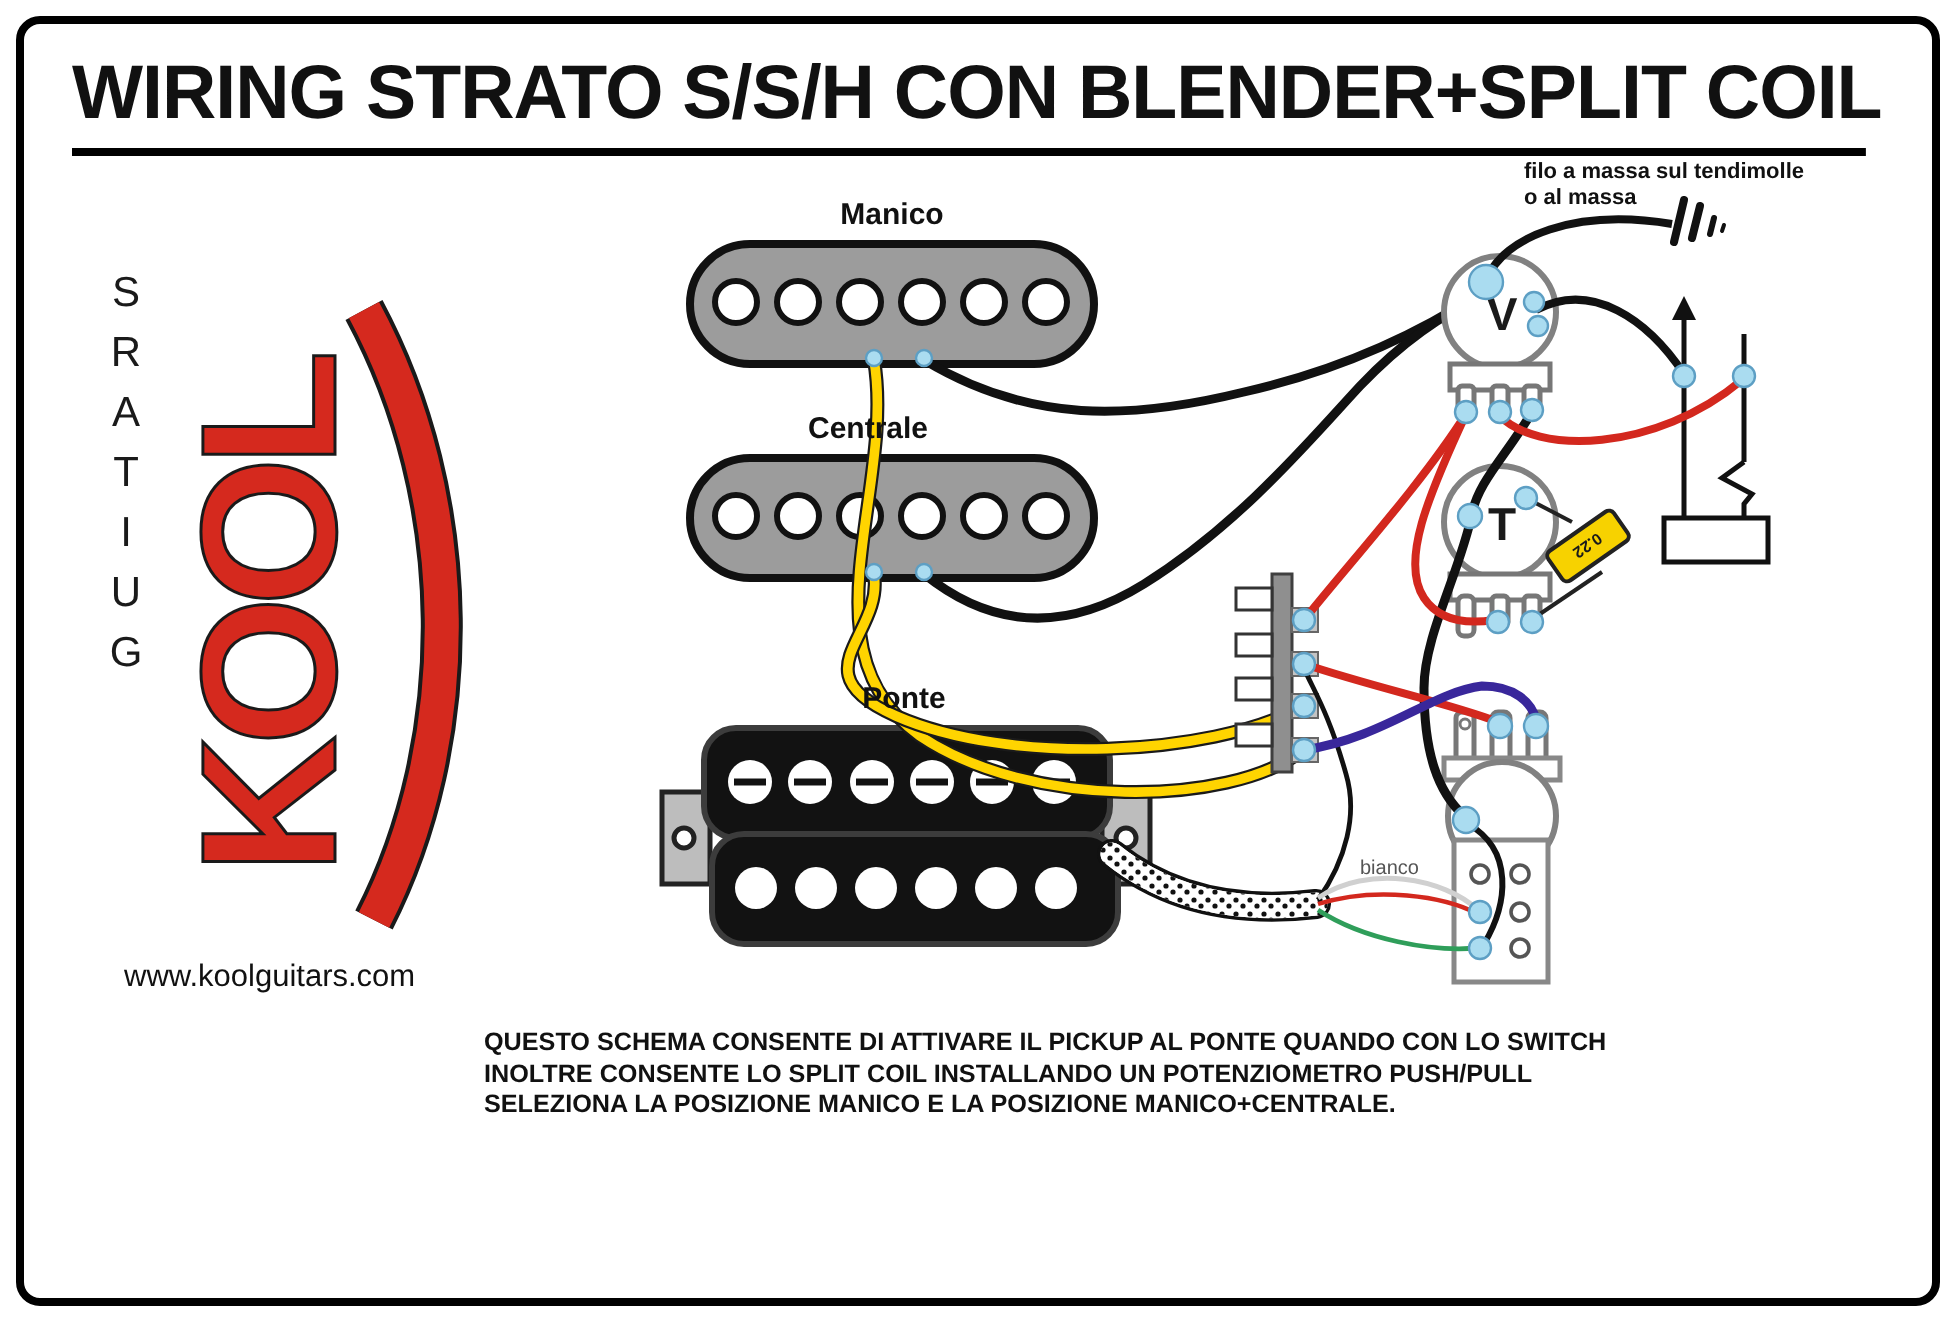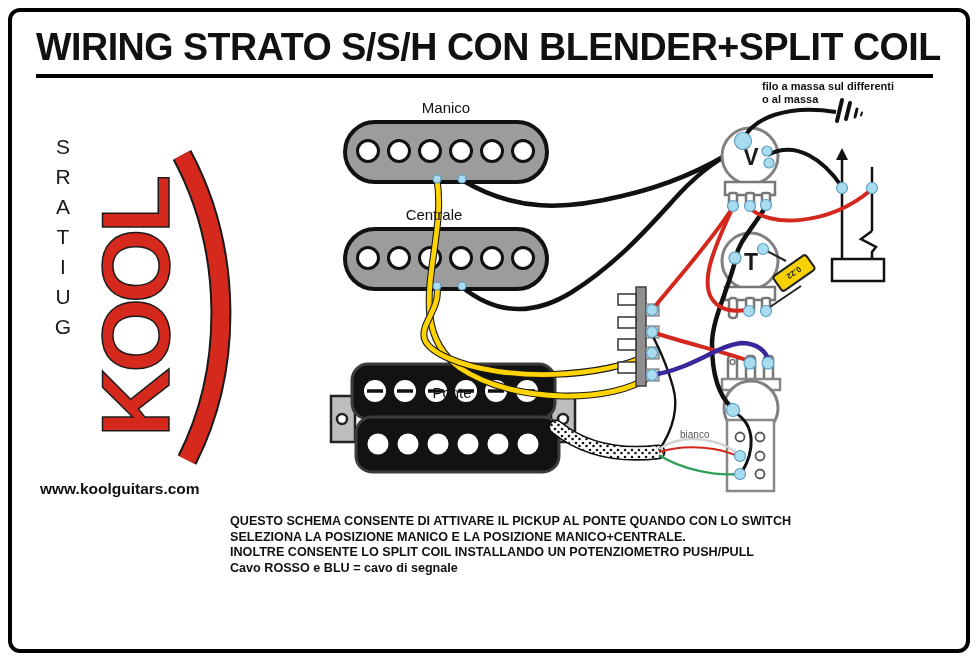--- a/index.html
+++ b/index.html
@@ -4,34 +4,34 @@
 <style>
   html,body{margin:0;padding:0;background:#fff;}
   #page{position:relative;width:978px;height:661px;background:#fff;overflow:hidden;
         font-family:"Liberation Sans",sans-serif;color:#111;}
   #frame{position:absolute;left:8px;top:8px;right:8px;bottom:8px;
          border:4px solid #000;border-radius:12px;pointer-events:none;}
   .abs{position:absolute;}
   #title{left:36px;top:26px;width:906px;font-size:38px;font-weight:bold;
          letter-spacing:-0.5px;border-bottom:4px solid #000;padding-bottom:5px;
          white-space:nowrap;transform:scaleX(0.99);transform-origin:left;}
-  .pickup-label{font-size:15px;font-weight:normal;text-align:center;width:140px;}
+  .pickup-label{font-size:15px;font-weight:bold;text-align:center;width:140px;}
   #label-manico{left:376px;top:99px;}
   #label-centrale{left:364px;top:206px;}
-  #label-ponte{left:382px;top:341px;margin-top:43px;}
+  #label-ponte{left:382px;top:341px;}
   #ground-note{left:762px;top:80px;font-size:11px;font-weight:bold;line-height:13px;}
   #bianco-label{left:680px;top:429px;font-size:10px;color:#555;}
-  #website{left:40px;top:480px;font-size:15.5px;font-weight:bold;}
+  #website{left:62px;top:480px;font-size:15.5px;font-weight:normal;}
   #guitars-vertical{left:48px;top:132px;width:30px;text-align:center;font-size:21px;
                     line-height:30px;white-space:pre-line;color:#1a1a1a;}
   #kool-brand{left:-30px;top:251px;width:330px;height:115px;line-height:115px;
               text-align:center;font-size:96px;font-weight:bold;color:#d5291e;
               letter-spacing:-5px;transform:rotate(-90deg);
               -webkit-text-stroke:1.5px #1a1a1a;}
-  #notes{left:230px;top:514px;width:700px;font-size:12.6px;font-weight:bold;
+  #notes{left:242px;top:514px;width:700px;font-size:12.6px;font-weight:bold;
          line-height:15.5px;}
   svg{position:absolute;left:0;top:0;}
   .svgtext{font-family:"Liberation Sans",sans-serif;font-weight:bold;fill:#1a1a1a;}
 </style>
 </head>
 <body>
 
 <div id="page">
 
   <svg width="978" height="661" viewBox="0 0 978 661">
@@ -263,27 +263,26 @@
 I
 U
 G</div>
   <div id="website" class="abs">www.koolguitars.com</div>
 
   <div id="label-manico" class="abs pickup-label">Manico</div>
   <div id="label-centrale" class="abs pickup-label">Centrale</div>
   <div id="label-ponte" class="abs pickup-label">Ponte</div>
 
   <div id="ground-note" class="abs">
-    <div>filo a massa sul differenti</div>
+    <div>filo a massa sul tendimolle</div>
     <div>o al massa</div>
   </div>
 
   <div id="bianco-label" class="abs">bianco</div>
 
   <div id="notes" class="abs">
     <div>QUESTO SCHEMA CONSENTE DI ATTIVARE IL PICKUP AL PONTE QUANDO CON LO SWITCH</div>
+    <div>INOLTRE CONSENTE LO SPLIT COIL INSTALLANDO UN POTENZIOMETRO PUSH/PULL</div>
     <div>SELEZIONA LA POSIZIONE MANICO E LA POSIZIONE MANICO+CENTRALE.</div>
-    <div>INOLTRE CONSENTE LO SPLIT COIL INSTALLANDO UN POTENZIOMETRO PUSH/PULL</div>
-    <div>Cavo ROSSO e BLU = cavo di segnale</div>
   </div>
 
   <div id="frame"></div>
 </div>
 
 </body></html>

